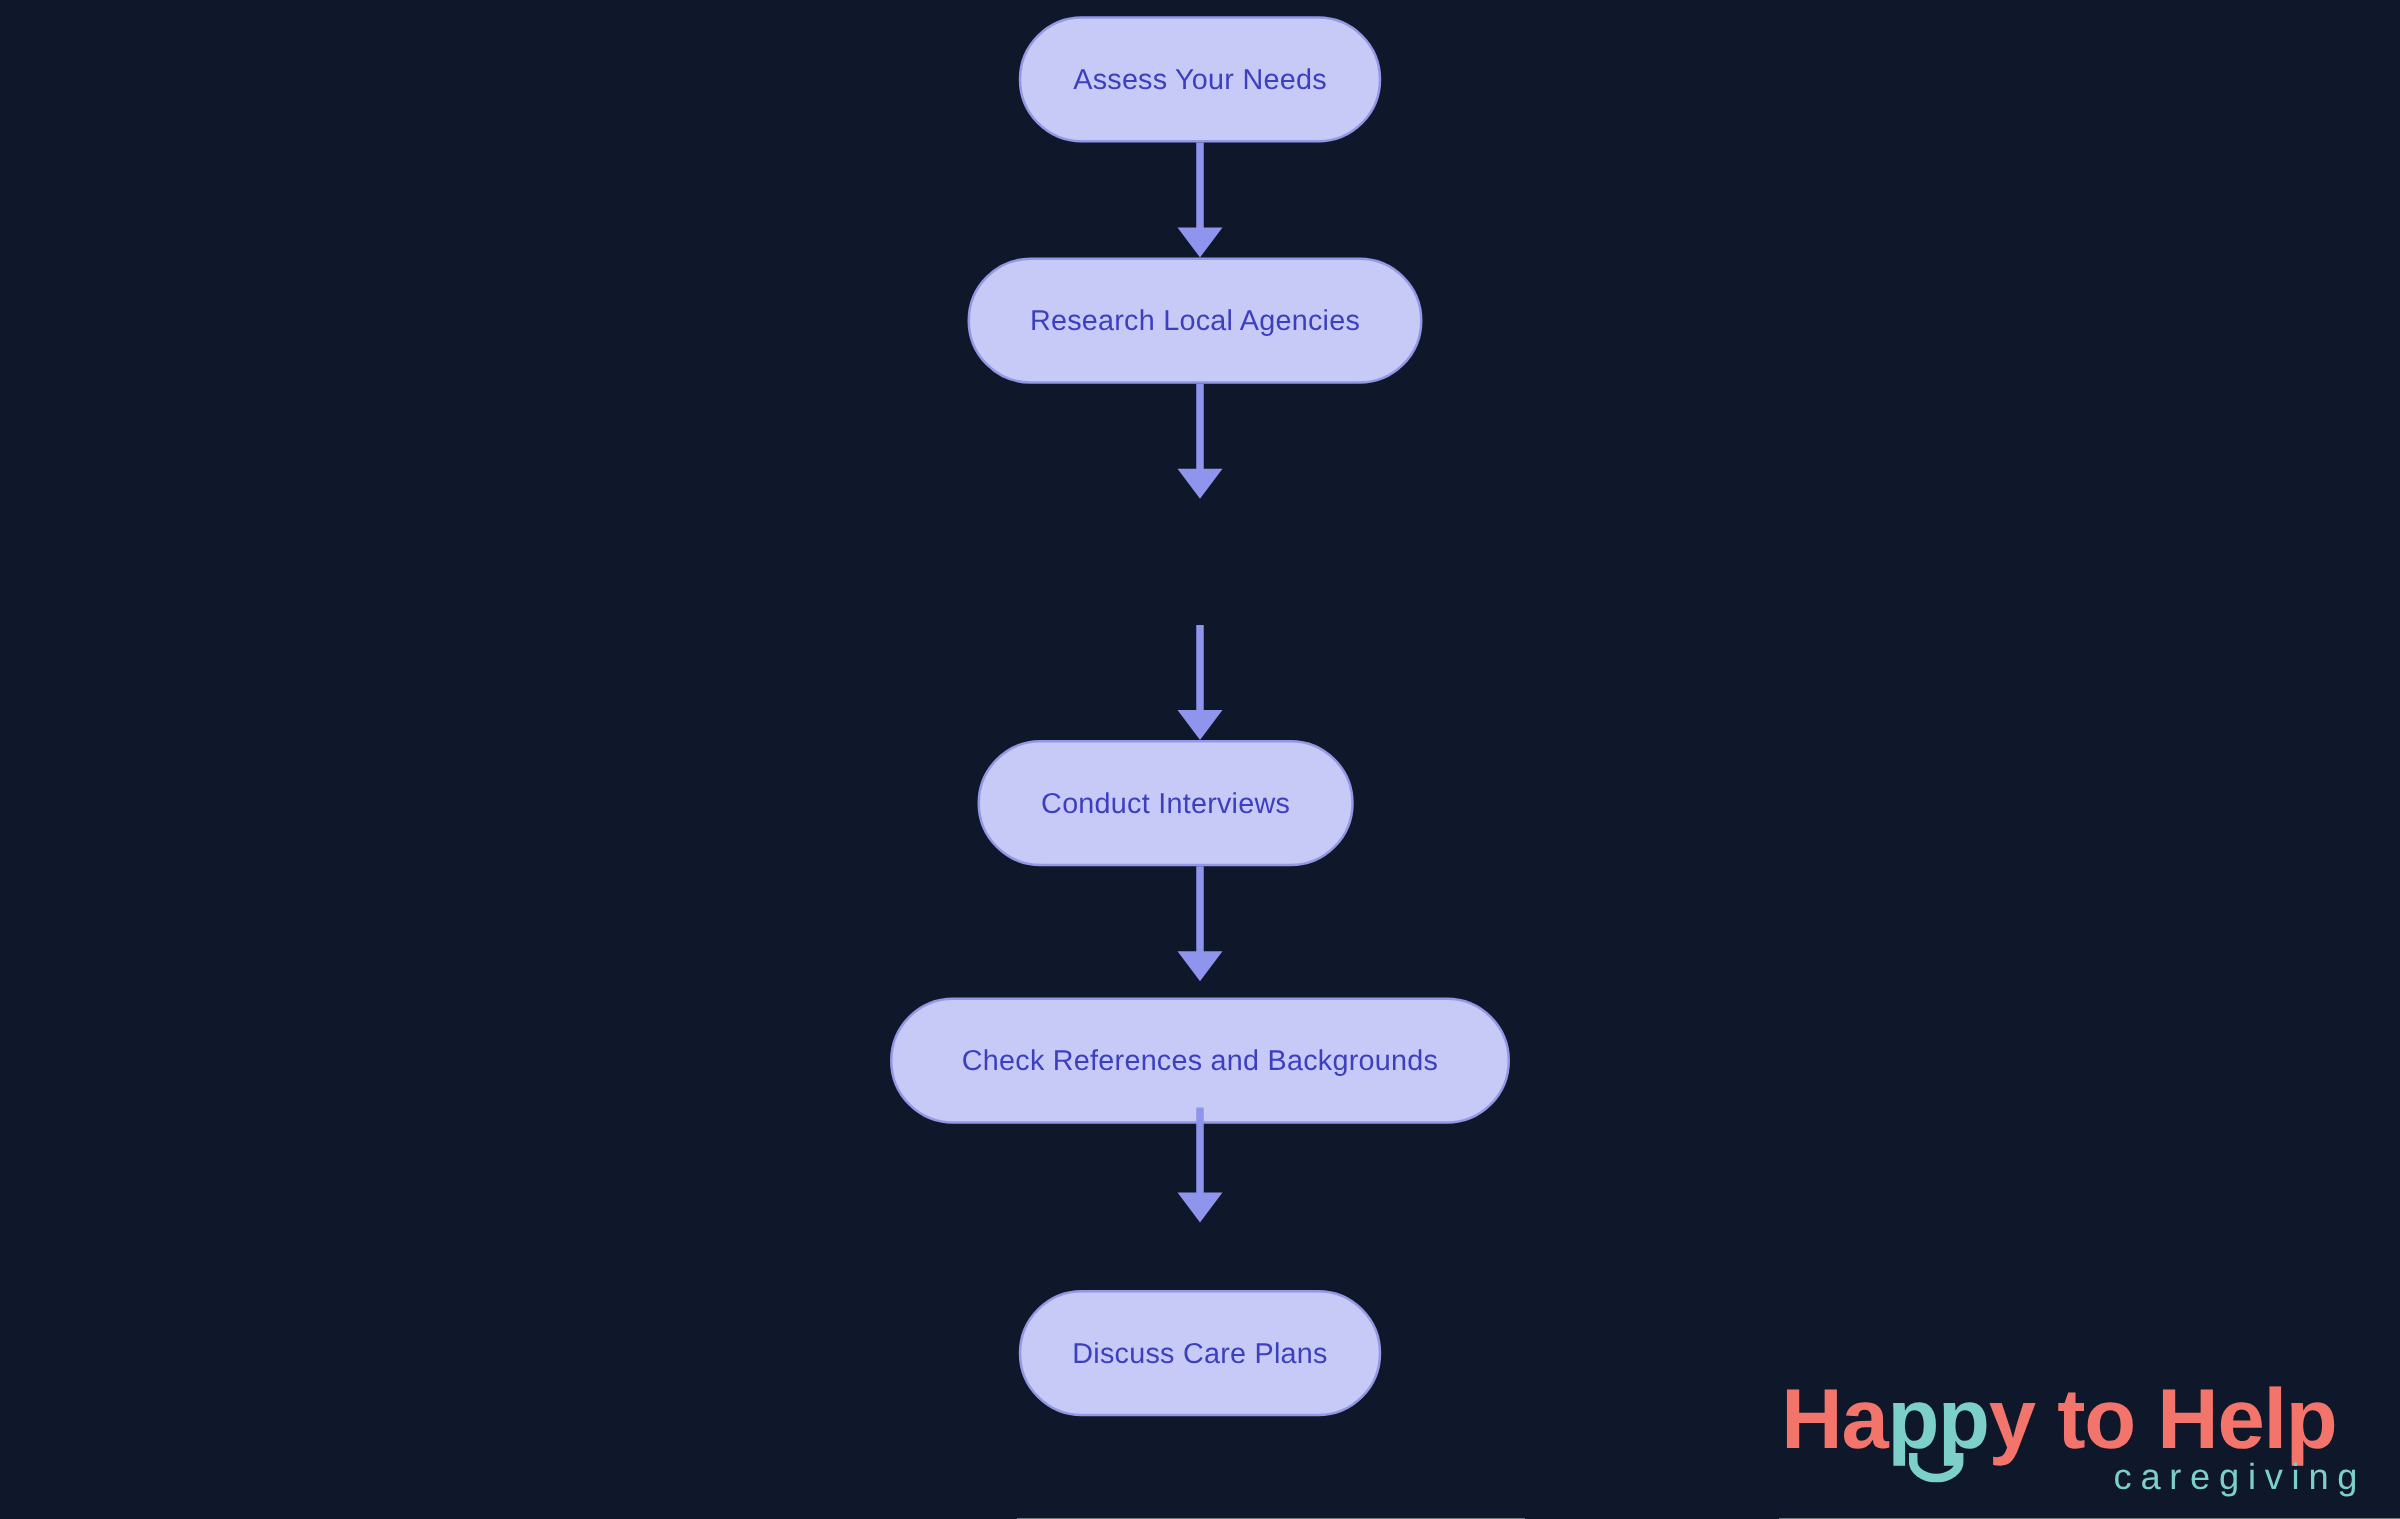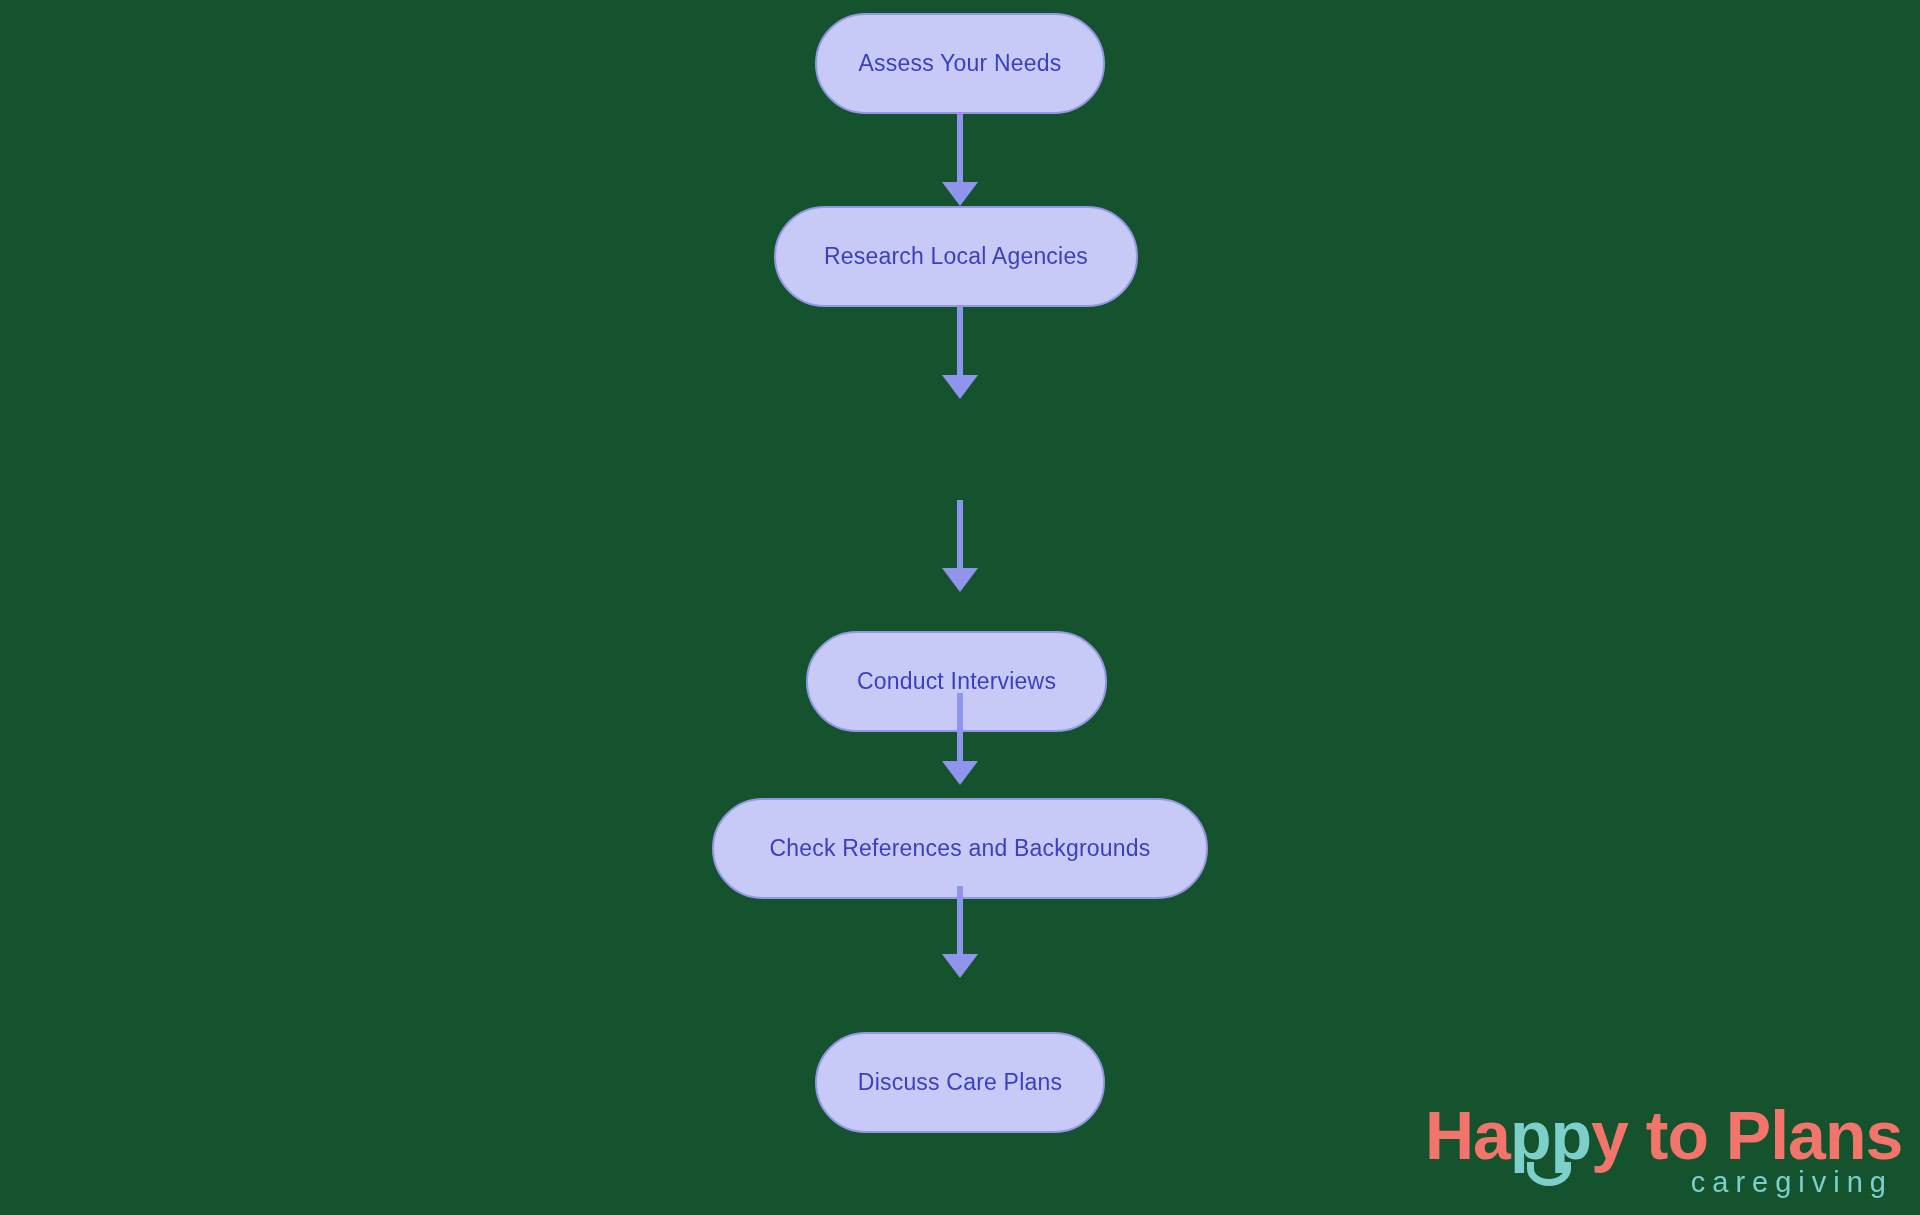--- a/index.html
+++ b/index.html
@@ -5,21 +5,21 @@
   html, body {
     margin: 0;
     padding: 0;
     background: #ffffff;
     font-family: "Liberation Sans", sans-serif;
   }
   .canvas {
     position: relative;
     width: 1920px;
     height: 1215px;
-    background: #14532d;
+    background: #0f172a;
     overflow: hidden;
   }
 
   
   .node {
     position: absolute;
     box-sizing: border-box;
     height: 101px;
     background: var(--node-fill, #C7C9F6);
     border: 2.5px solid var(--node-border, #9398E6);
@@ -29,21 +29,21 @@
     letter-spacing: 0.2px;
     display: flex;
     align-items: center;
     justify-content: center;
     text-align: center;
     white-space: nowrap;
   }
   .node-0 { left: 815px; top: 13px;  width: 290px; }
   .node-1 { left: 774px; top: 206px; width: 364px; text-align: right; }
   .node-2 { left: 770px; top: 399px; width: 381px; }
-  .node-3 { left: 806px; top: 592px; width: 301px; margin-top: 39px; }
+  .node-3 { left: 782px; top: 592px; width: 301px; }
   .node-4 { left: 712px; top: 785px; width: 496px; margin-top: 13px; }
   .node-5 { left: 815px; top: 1032px; width: 290px; }
 
   
   .arrow {
     position: absolute;
     left: 942px;
     width: 36px;
     height: 92px;
   }
@@ -148,18 +148,18 @@
   <div class="node node-4">Check References and Backgrounds</div>
 
   <div class="arrow arrow-a4">
     <div class="arrow-line"></div>
     <div class="arrow-head"></div>
   </div>
 
   <div class="node node-5">Discuss Care Plans</div>
 
   <div class="logo">
-    <div class="logo-wordmark"><span>Ha</span><span class="teal">pp</span><span>y</span><span> to Plans</span></div>
+    <div class="logo-wordmark"><span>Ha</span><span class="teal">pp</span><span>y</span><span> to Help</span></div>
     <div class="logo-smile"></div>
     <div class="logo-tagline">caregiving</div>
   </div>
 
 </div>
 
 </body></html>

